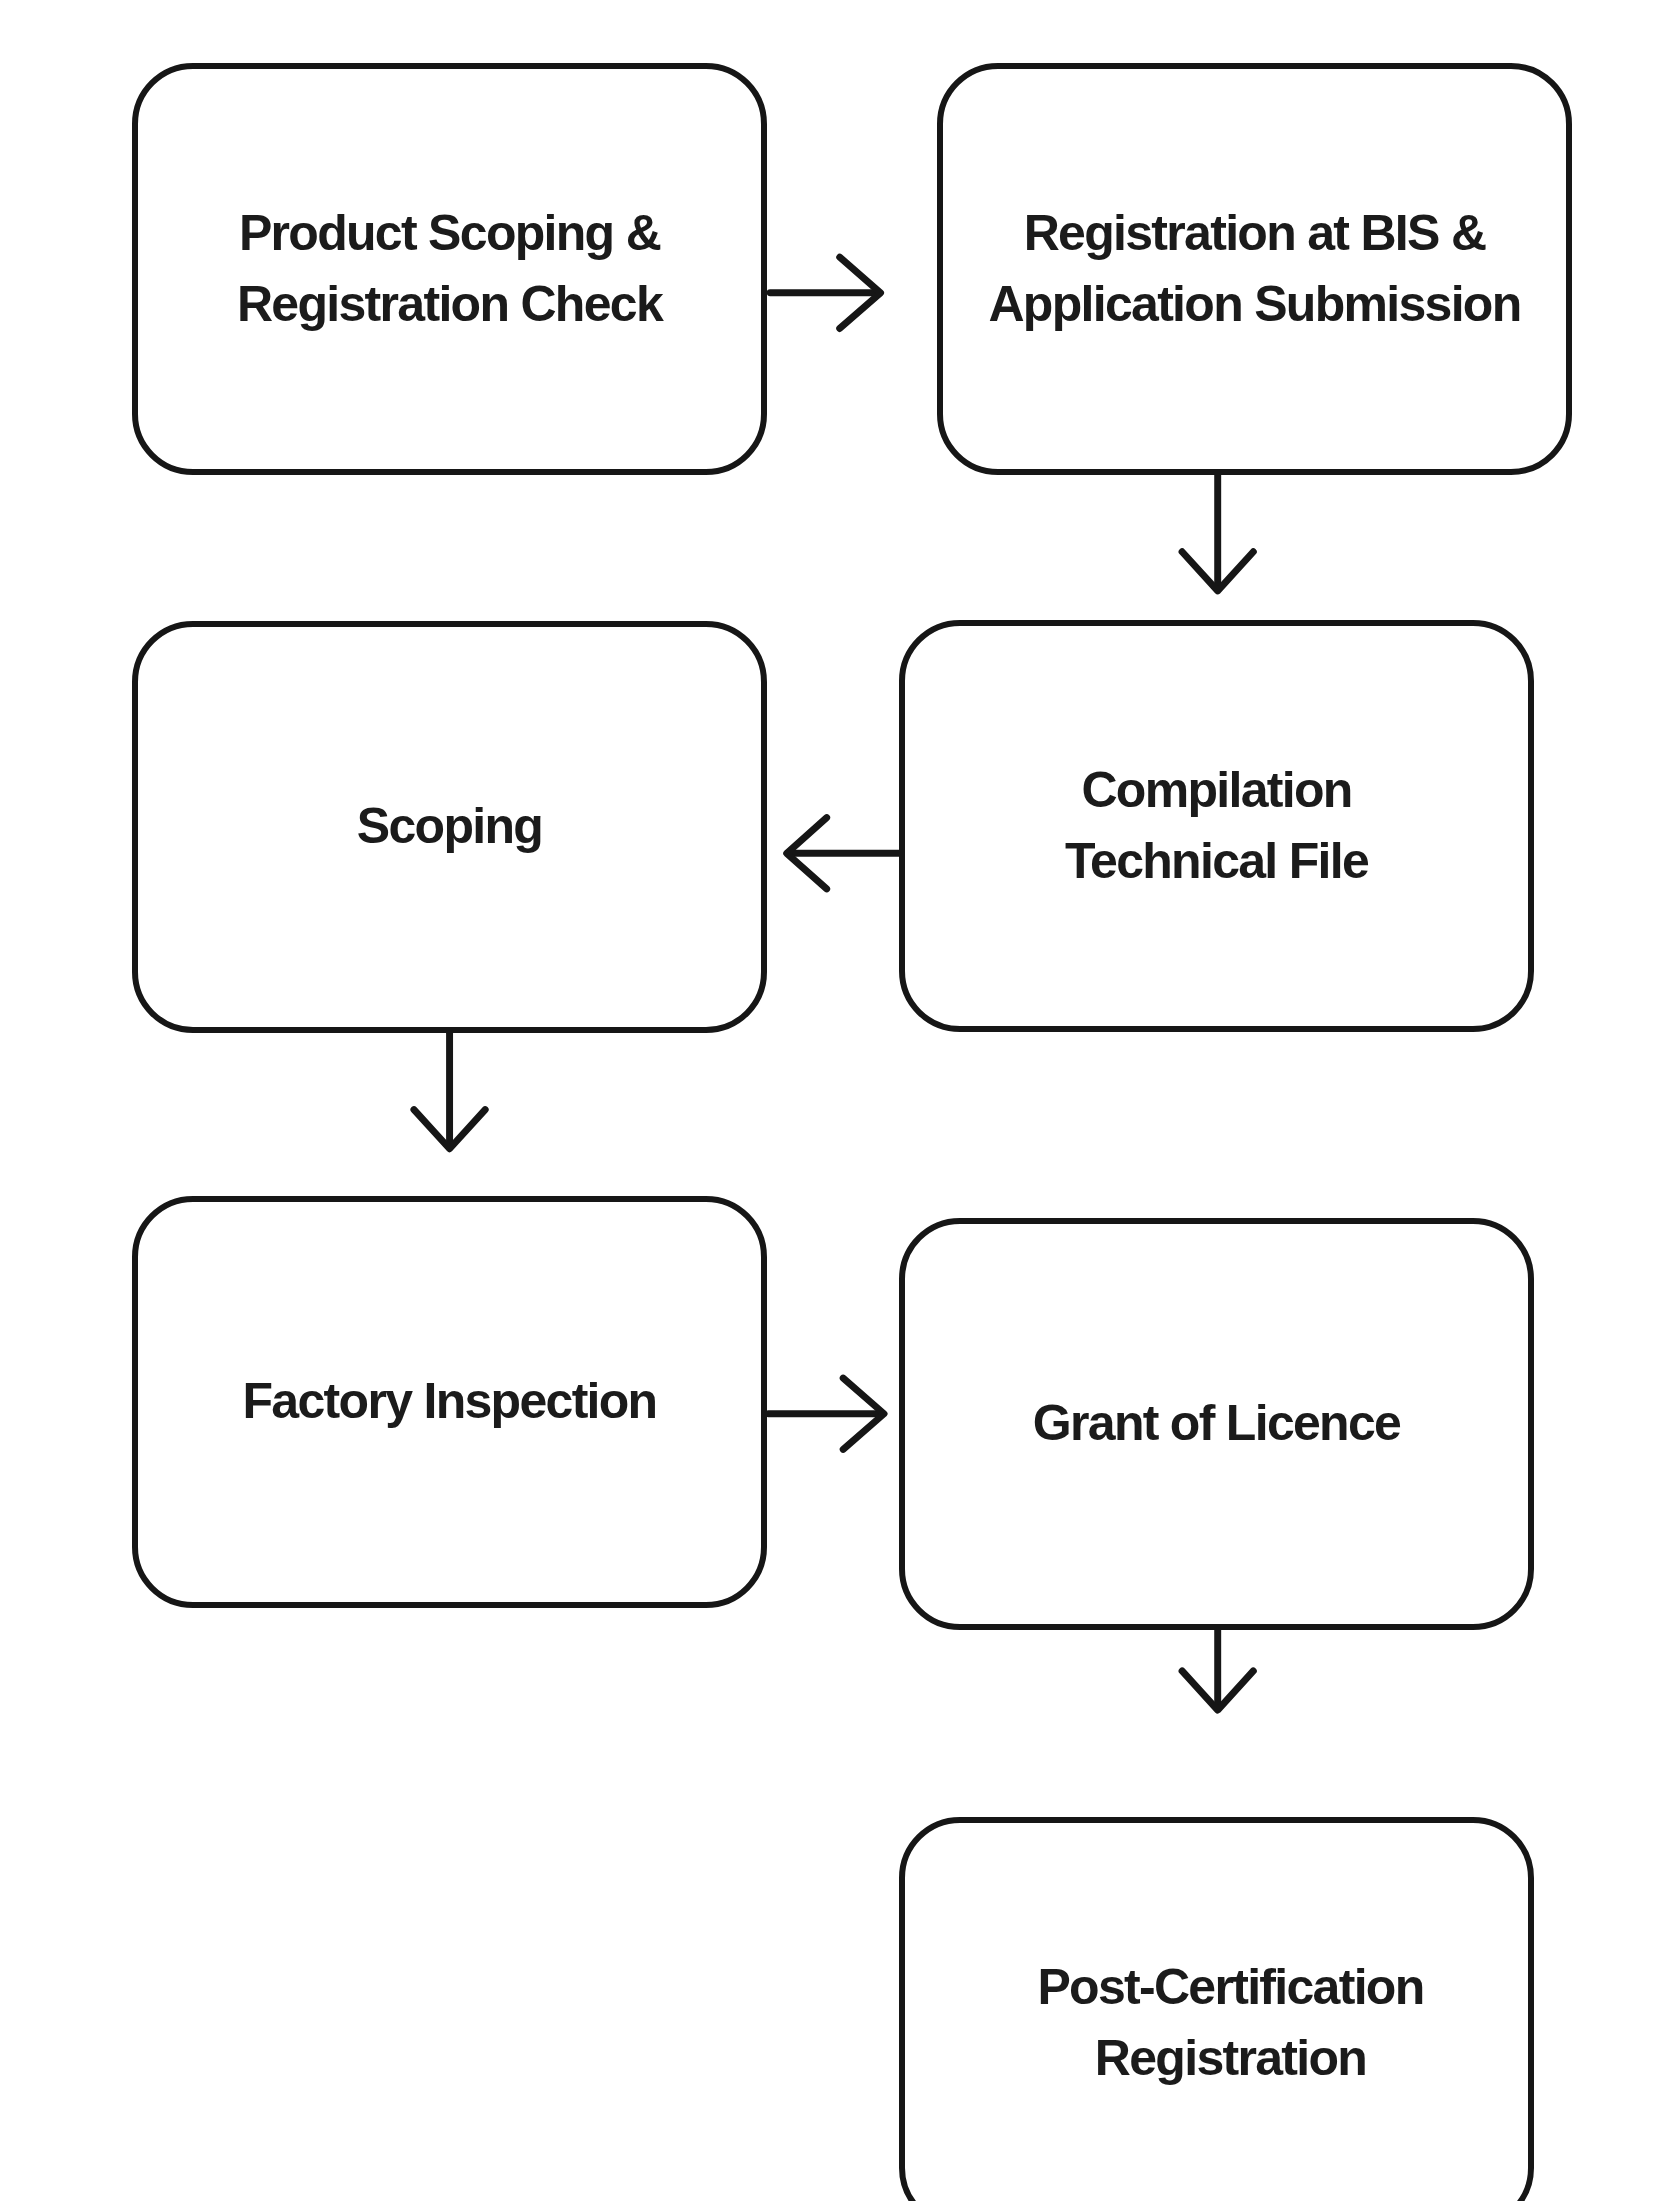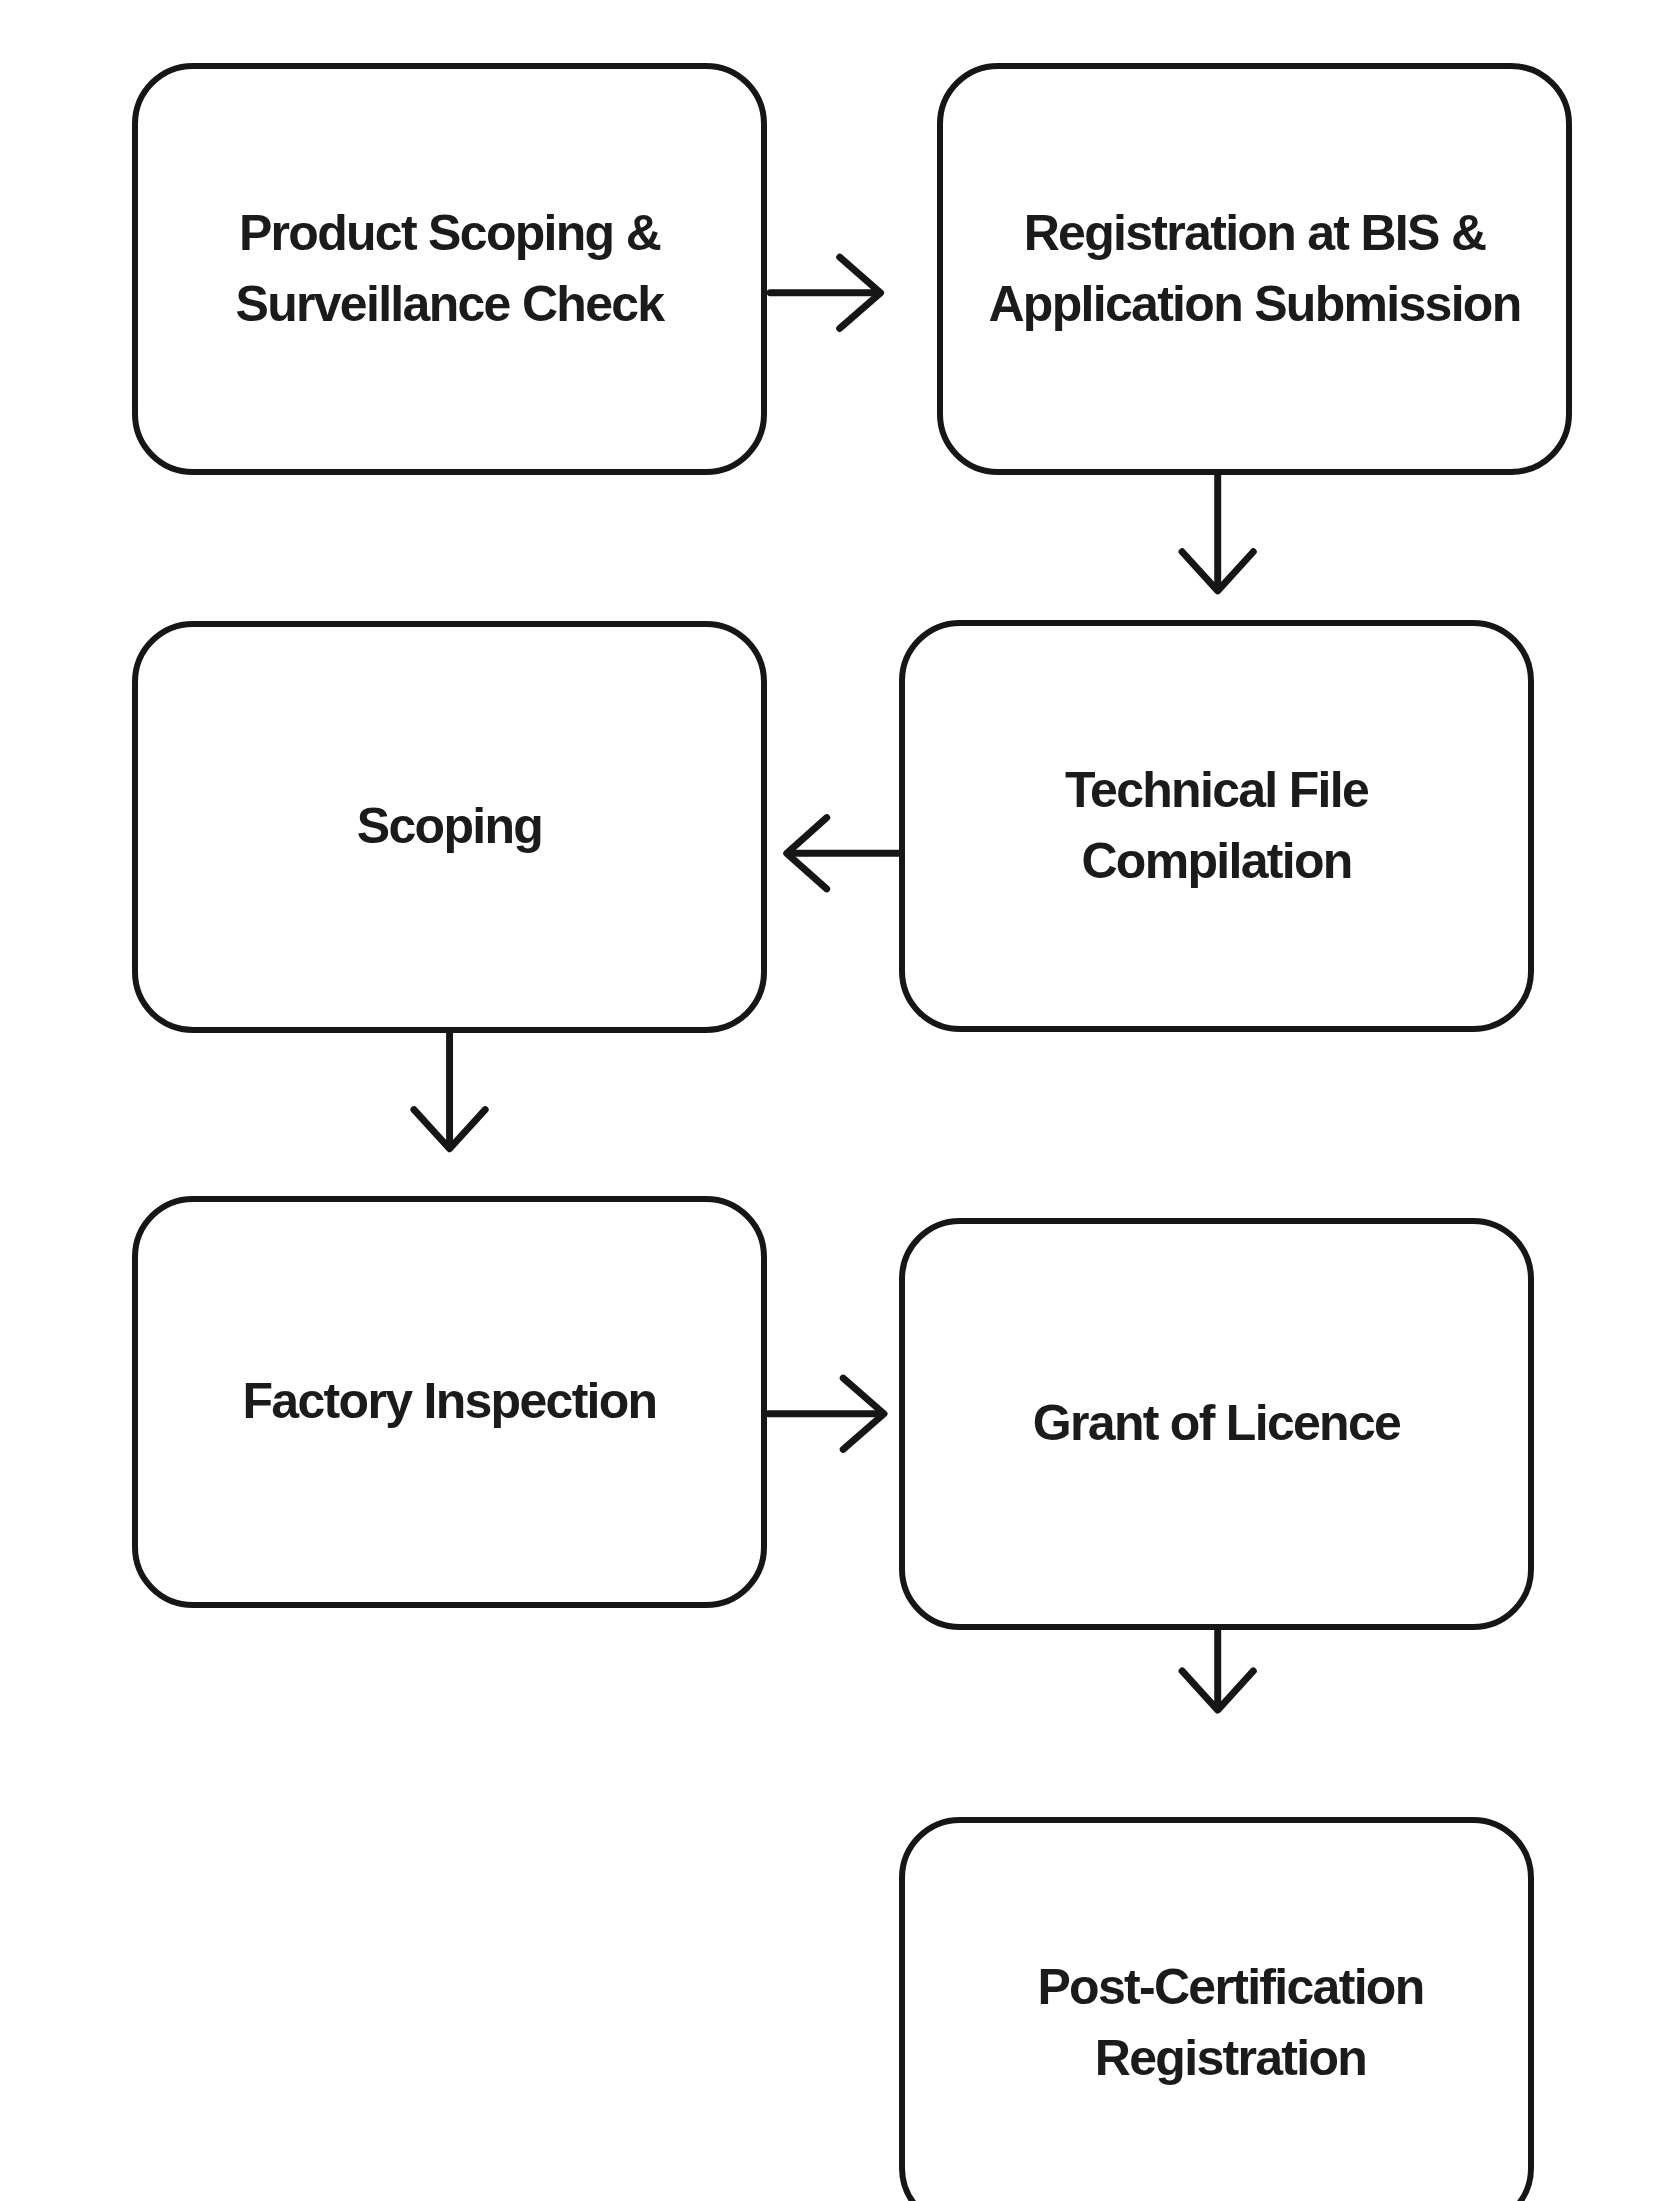--- a/index.html
+++ b/index.html
@@ -91,36 +91,36 @@
       <polyline points="970,1586 1017,1627 970,1668"></polyline>
     </g>
     <g>
       <line x1="1401" y1="1835" x2="1401" y2="1962"></line>
       <polyline points="1360,1923 1401,1968 1442,1923"></polyline>
     </g>
   </svg>
 
   <div class="node n1">
     <span>Product Scoping &amp;</span>
-    <span>Surveillance Check</span>
+    <span>Registration Check</span>
   </div>
 
   <div class="node n2">
     <span>Registration at BIS &amp;</span>
     <span>Application Submission</span>
   </div>
 
   <div class="node n3">
     <span>Scoping</span>
 
   </div>
 
   <div class="node n4">
+    <span>Compilation</span>
     <span>Technical File</span>
-    <span>Compilation</span>
   </div>
 
   <div class="node n5">
     <span>Factory Inspection</span>
 
   </div>
 
   <div class="node n6">
     <span>Grant of Licence</span>
 

